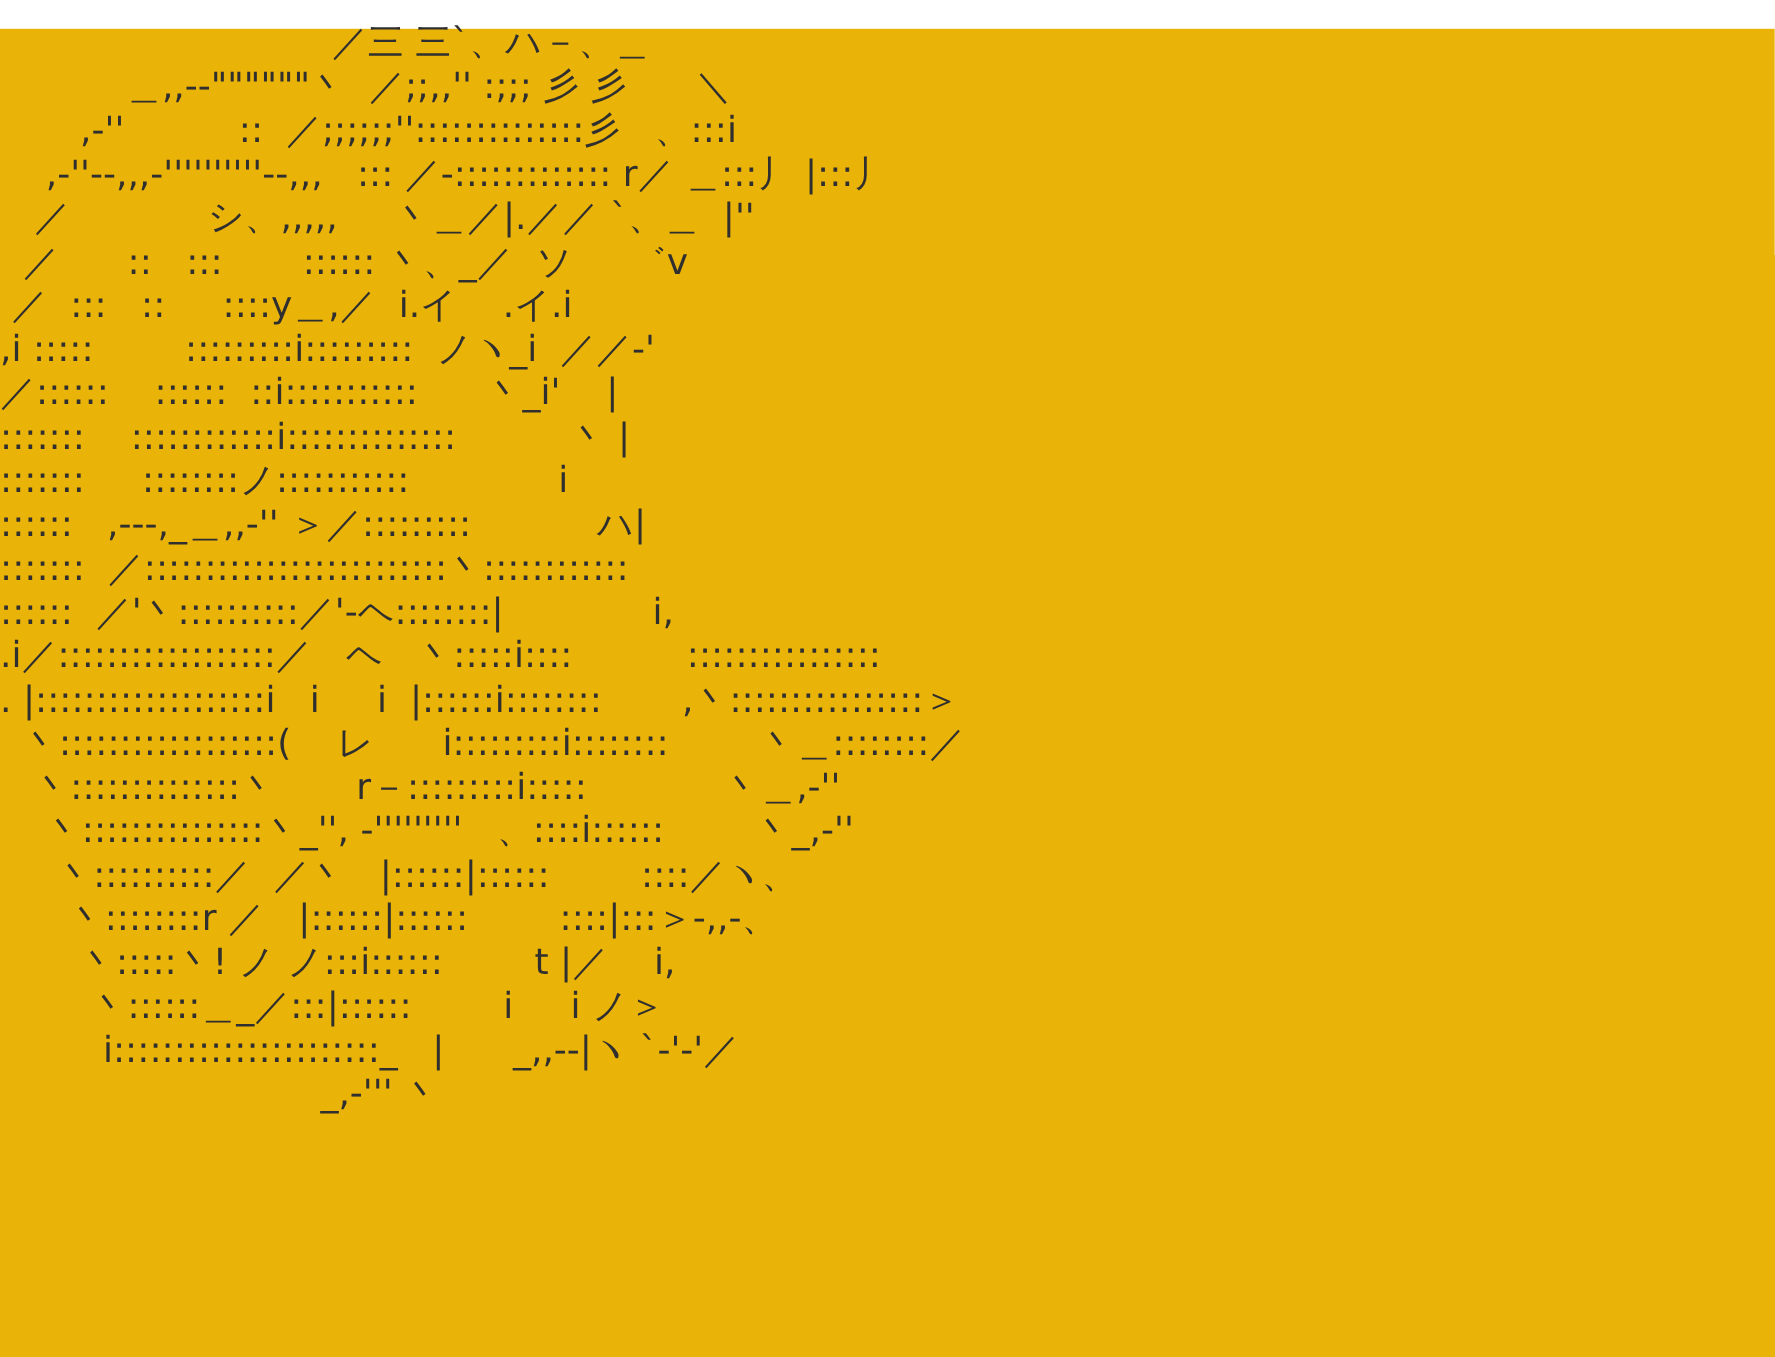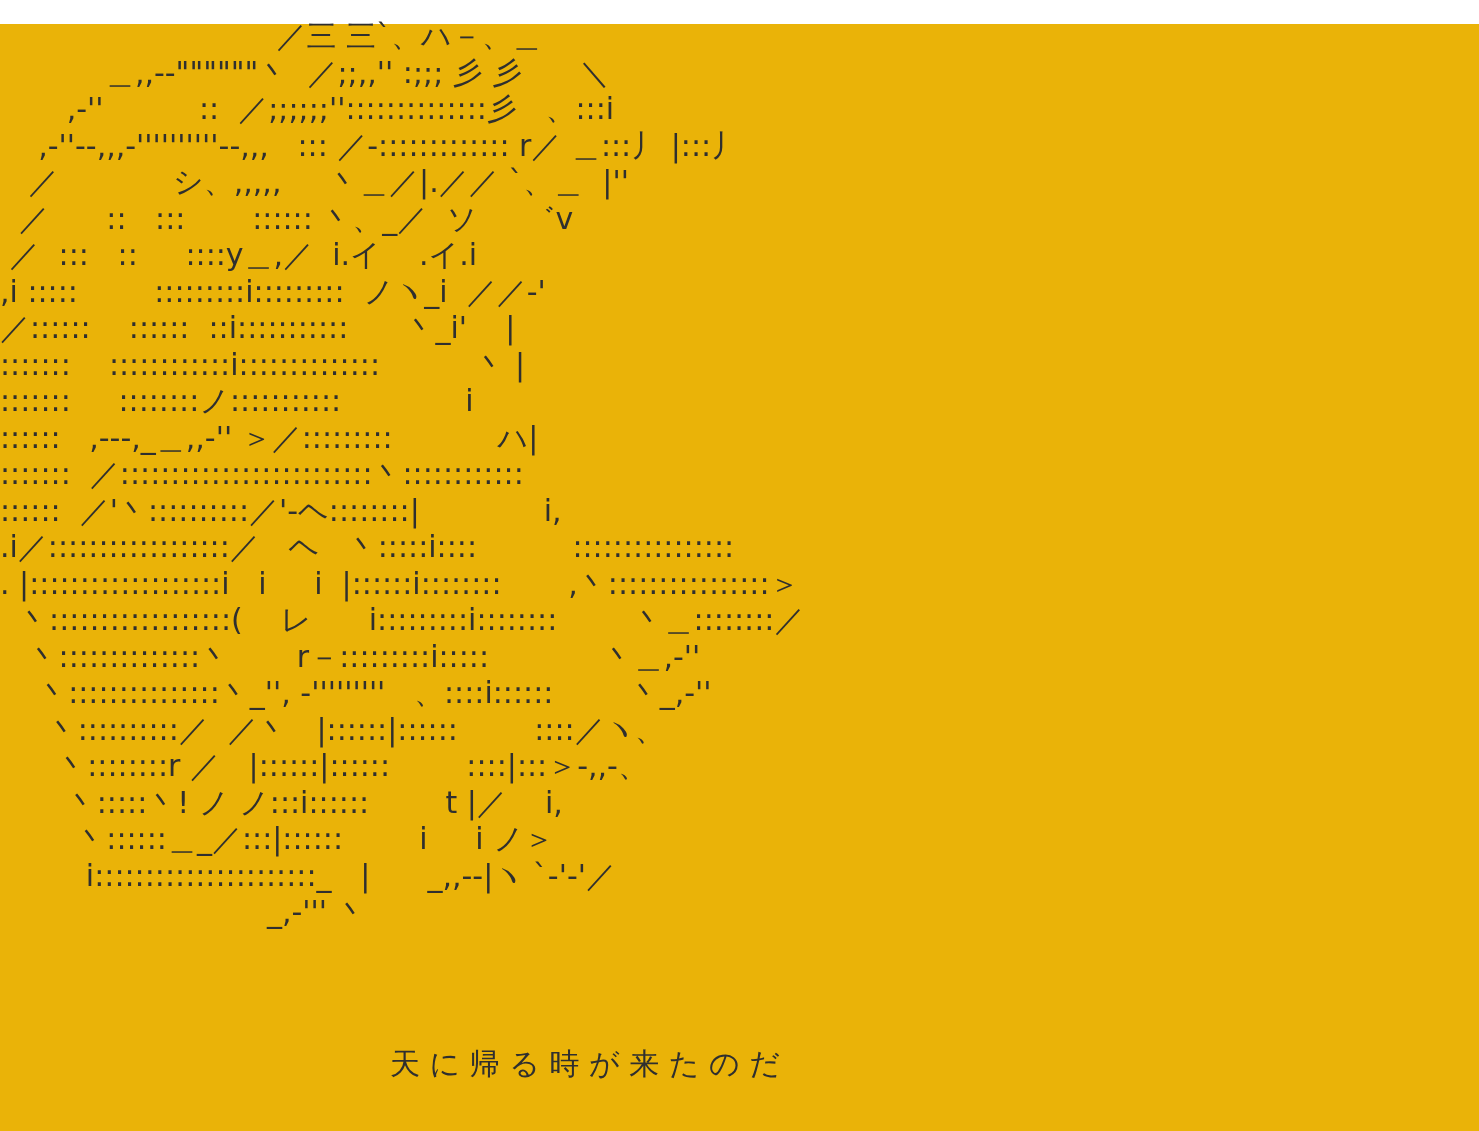--- a/index.html
+++ b/index.html
@@ -76,15 +76,14 @@
    丶::::::::::::::丶       r－:::::::::i:::::            丶＿,-''
     丶:::::::::::::::丶_'', -'''''''''   、::::i::::::        丶_,-''
      丶::::::::::／  ／丶   |::::::|::::::        ::::／ヽ、
       丶::::::::r ／   |::::::|::::::        ::::|:::＞-,,-、
        丶:::::丶! ノ ノ:::i::::::        t |／    i,
         丶::::::＿_／:::|::::::        i     i ノ＞
          i::::::::::::::::::::::_   |      _,,--|ヽ `-'-'／
                             _,-''' 丶
 </pre>
 
-  <pre id="aa-caption" style="color: rgb(47, 47, 47);">　　　　　　　　　　　　　天 に 帰 る 時 が 来 た の だ</pre>
 
 </div>
 
 </body></html>

